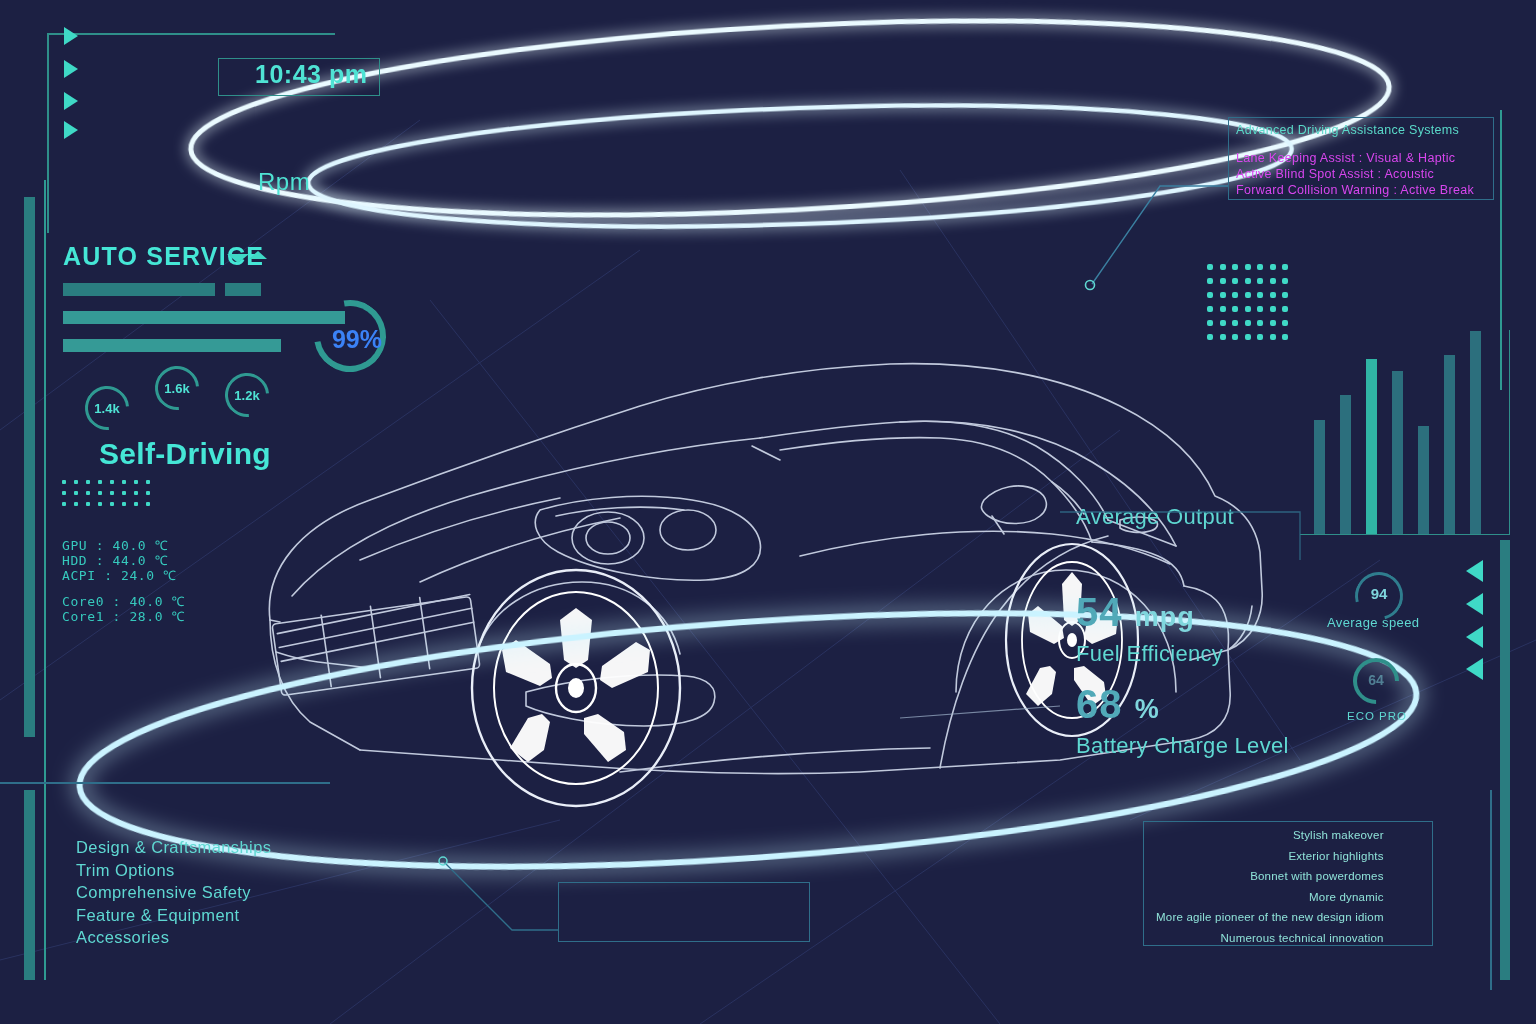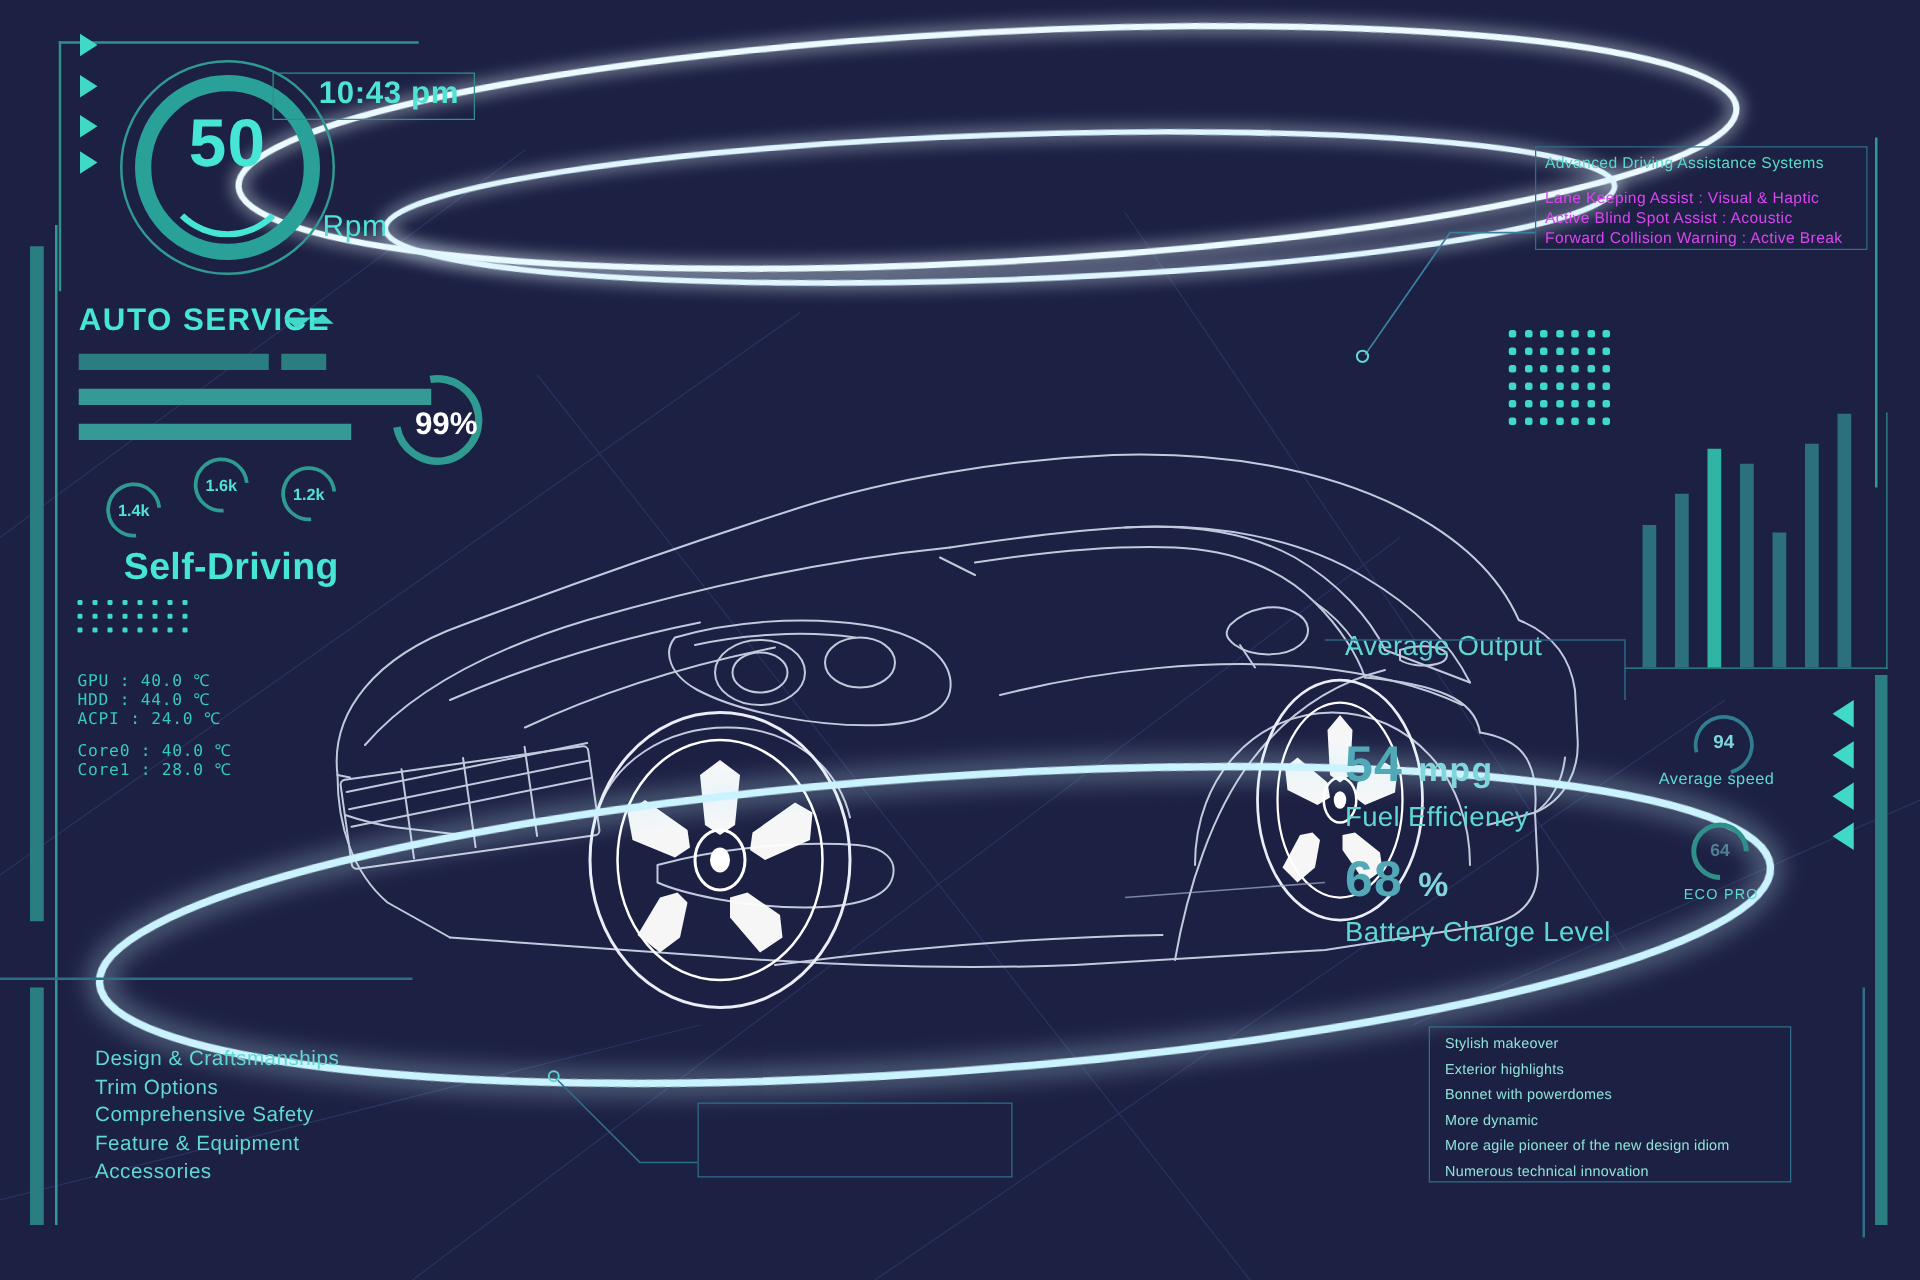--- a/index.html
+++ b/index.html
@@ -77,21 +77,21 @@
   .bar { position:absolute; background:#2a7d80; height:13px; }
   .bar.lite { background:#359a96; }
 
   .ring99 {
     position:absolute; left:314px; top:300px; width:72px; height:72px;
     border-radius:50%; border:6px solid #2f9a92; border-left-color:transparent;
     transform:rotate(35deg);
   }
   .pct99 {
     position:absolute; left:322px; top:325px; width:70px; text-align:center;
-    font-size:25px; font-weight:700; color:#ffffff;
+    font-size:25px; font-weight:700; color:#3b82f6;
   }
 
   .mini { position:absolute; width:44px; height:44px; }
   .mini .mring {
     position:absolute; inset:0; border-radius:50%;
     border:3px solid #2f9a92; border-right-color:transparent;
     transform:rotate(40deg);
   }
   .mini .mtxt {
     position:absolute; inset:0; display:flex; align-items:center;
@@ -152,21 +152,21 @@
   .specs {
     position:absolute; left:558px; top:882px; width:252px; height:60px;
     border:1.5px solid #2f6e8a;
   }
   .specs-t { position:absolute; left:568px; top:886px; font-size:11.5px; line-height:14.5px; color:#7fd6dd; letter-spacing:.2px; }
 
   .feats {
     position:absolute; left:1143px; top:821px; width:290px; height:125px;
     border:1.5px solid #2f6e8a;
   }
-  .feats-t { position:absolute; left:1156px; top:825px; font-size:11.5px; line-height:20.5px; color:#8fe2d8; letter-spacing:.2px; }
+  .feats-t { position:absolute; left:1156px; top:825px; font-size:11.5px; line-height:20.5px; color:#8fe2d8; letter-spacing:.2px;text-align:right; }
 
   .menu { position:absolute; left:76px; top:836px; font-size:16.5px; line-height:22.5px; color:#5fd8d2; letter-spacing:.4px; }
   .menu div { cursor:pointer; }
 
   
   .vbar { position:absolute; background:#2a7d80; }
   .vline { position:absolute; background:#2f9a92; width:1.5px; }
   .hline { position:absolute; background:#2f6e8a; height:1.5px; }
 
   
@@ -314,26 +314,20 @@
 
     <ellipse cx="748" cy="740" rx="670" ry="118" fill="none" stroke="#caf3ff" stroke-width="6" filter="url(#gl2)" transform="rotate(-4 748 740)"></ellipse>
   </svg>
 
   <div class="frame-tl"></div>
   <div class="tri-r" style="left:64px;  top:27px;"></div>
   <div class="tri-r" style="left:64px;  top:60px;"></div>
   <div class="tri-r" style="left:64px;  top:92px;"></div>
   <div class="tri-r" style="left:64px;  top:121px;"></div>
 
-  <div class="rpm-wrap">
-    <div class="rpm-outer"></div>
-    <div class="rpm-ring"></div>
-    <div class="rpm-val">50</div>
-    <div class="rpm-smile"></div>
-  </div>
   <div class="rpm-label">Rpm</div>
 
   <div class="clock-box"></div>
   <div class="clock-txt nosel">10:43 pm</div>
 
   <div class="as-title nosel">AUTO SERVICE</div>
   <div class="chev chev-d" style="left:227px; top:254px;"></div>
   <div class="chev chev-u" style="left:249px; top:251px;"></div>
 
   <div class="bar" style="left:63px;  top:283px; width:152px;"></div>

